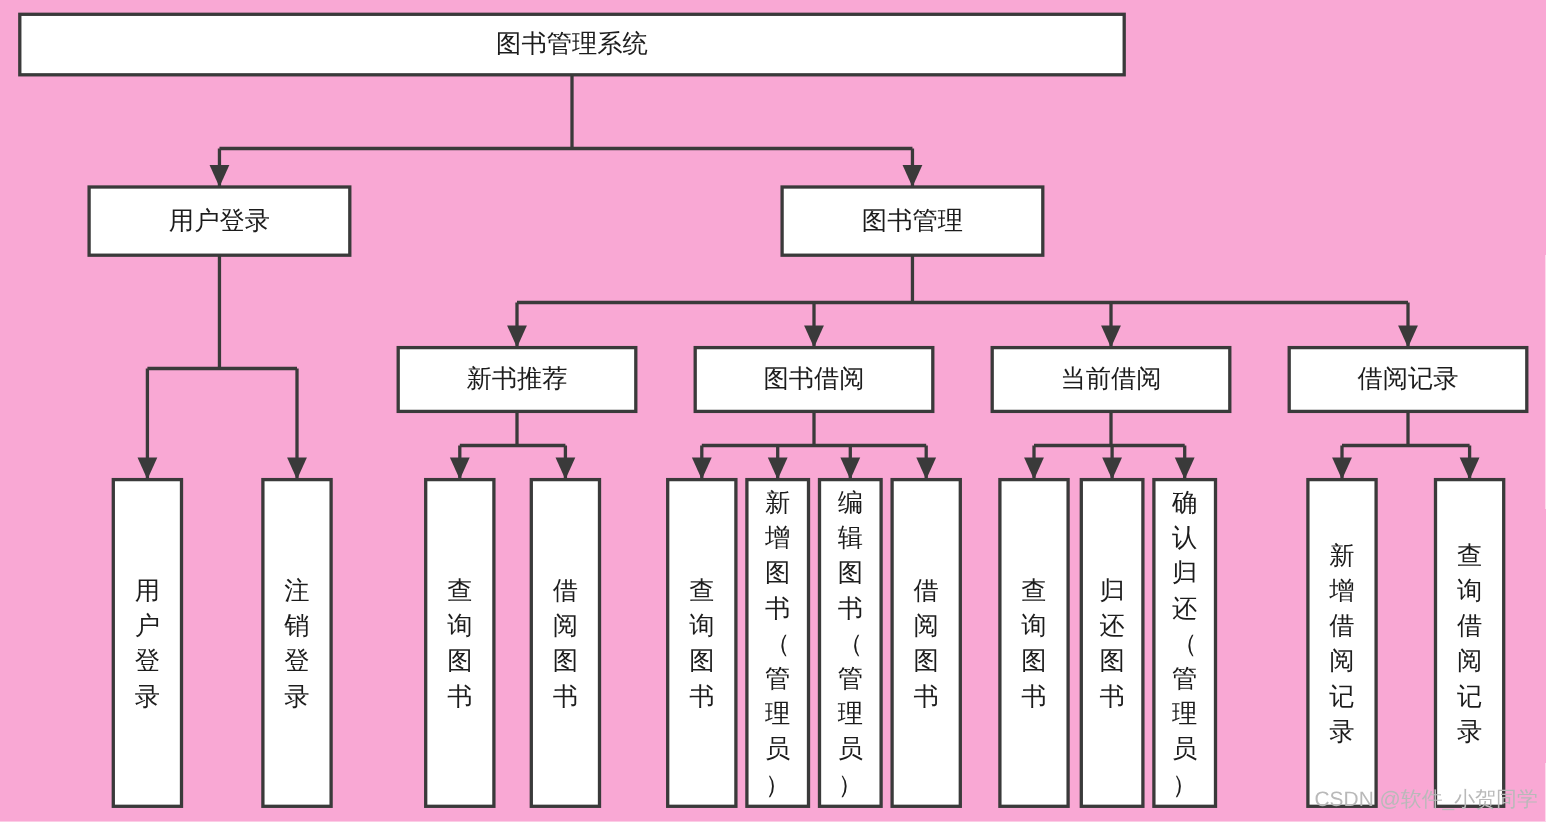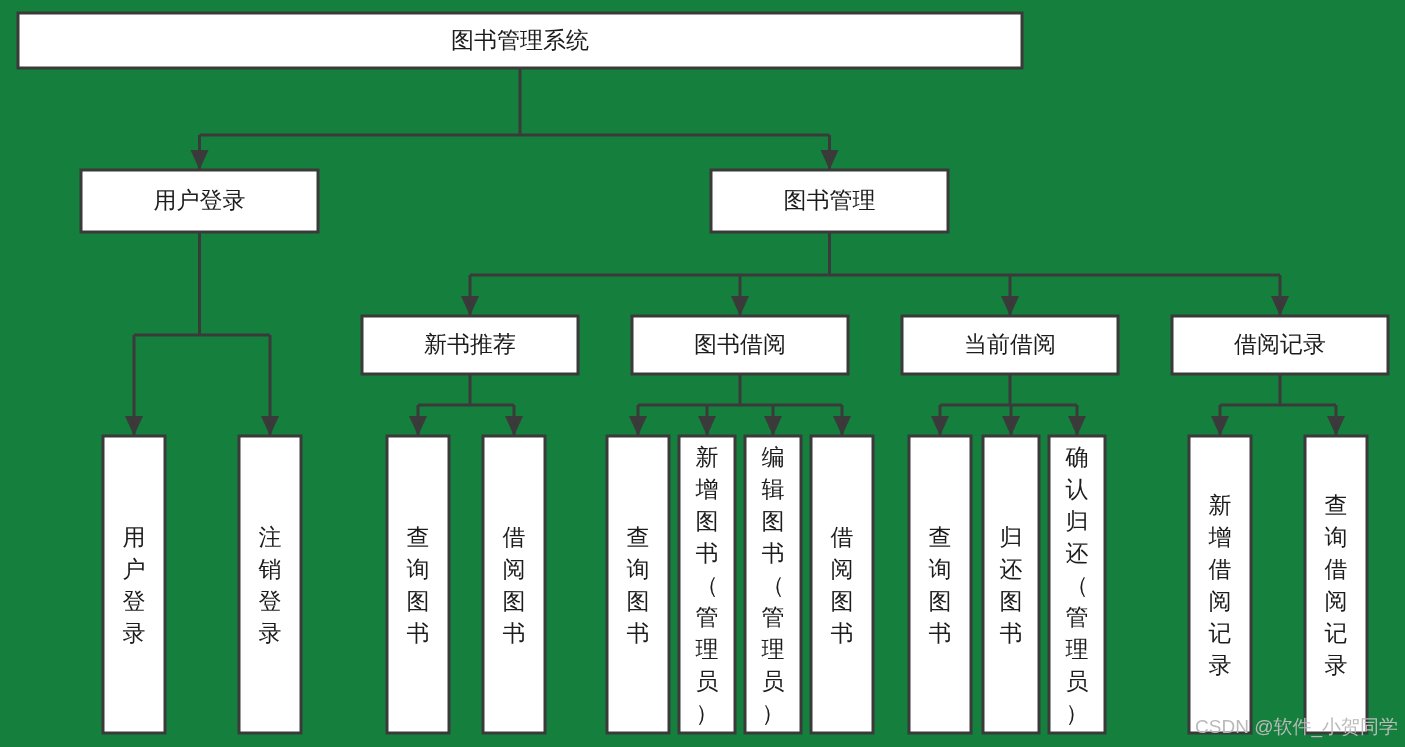--- a/index.html
+++ b/index.html
@@ -11,21 +11,21 @@
   body {
     width: 1405px;
     height: 747px;
     font-family: "Liberation Sans", "DejaVu Sans", sans-serif;
     overflow: hidden;
   }
   #diagram-root {
     position: relative;
     width: 1405px;
     height: 747px;
-    background: #15803d;
+    background: #f9a8d4;
   }
   svg.diagram-canvas {
     position: absolute;
     left: 0;
     top: 0;
     width: 1405px;
     height: 747px;
     display: block;
   }
   .node-box {

